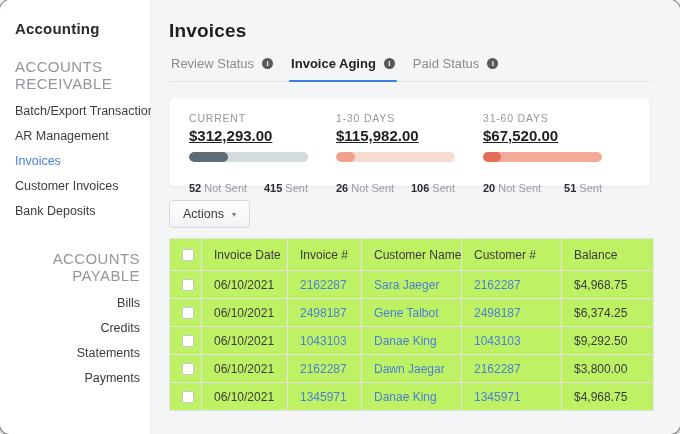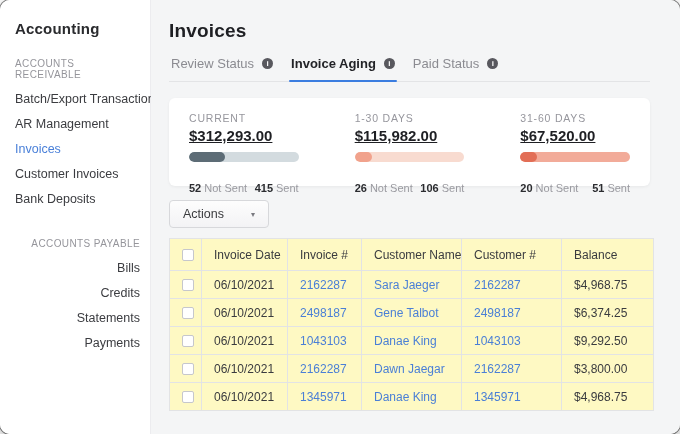--- a/index.html
+++ b/index.html
@@ -15,21 +15,21 @@
   }
   
   .sidebar {
     width:151px; min-width:151px; background:#ffffff; padding:20px 10px 0 15px;
     border-right:1px solid #ececef;
   }
   .sidebar-title { font-size:15px; font-weight:700; color:#2a2b2e; letter-spacing:.2px; }
   .nav-section { margin-top:21px; }
   .nav-section.second { margin-top:26px;text-align:right; }
   .nav-label {
-    font-size:10px; color:#95959b; letter-spacing:.4px; margin-bottom:7px;
+    font-size:15px; color:#95959b; letter-spacing:.4px; margin-bottom:7px;
   }
   .nav-item {
     font-size:12.5px; color:#3b3c40; padding:5px 0 6px; cursor:pointer;
     white-space:nowrap;
   }
   .nav-item.active { color:#4a80d9; }
   
   .main { flex:1; background:#f4f5f6; padding:14px 30px 0 18px; overflow:hidden; }
   .page-title { font-size:19px; font-weight:700; color:#1e1f23; margin:6px 0 0; letter-spacing:.2px; }
   
@@ -45,42 +45,42 @@
   }
   .info-icon {
     width:11px; height:11px; border-radius:50%; background:#58585e; color:#fff;
     font-size:8px; font-weight:700; display:inline-flex; align-items:center;
     justify-content:center; line-height:1; font-style:normal;
   }
   
   .summary-card {
     margin-top:16px; background:#fff; border-radius:6px; height:88px;
     box-shadow:0 1px 3px rgba(30,30,40,0.06); padding:14px 20px 8px;
-    display:flex; gap:56px;
+    display:flex; gap:28px;
   }
   .aging-col { width:119px; }
   .aging-label { font-size:10.5px; color:#96969d; letter-spacing:.8px; }
   .aging-amount { font-size:15px; font-weight:700; color:#1e1f23; margin-top:3px;text-decoration:underline; }
   .gauge { height:10px; border-radius:5px; margin-top:8px; overflow:hidden; }
   .gauge-fill { height:100%; border-radius:5px; }
   .aging-stats { display:flex; justify-content:space-between; margin-top:20px; font-size:11px; color:#9a9aa0; }
   .stat-num { color:#2b2c30; font-weight:700; margin-right:3px; }
   
   .actions-row { margin-top:14px; }
   .actions-btn {
     height:28px; padding:0 13px; font-size:12.5px; color:#3a3b3e;
     background:linear-gradient(#fdfdfd,#f3f3f5); border:1px solid #d7d8db;
-    border-radius:4px; display:inline-flex; align-items:center; gap:27px;
+    border-radius:4px; display:inline-flex; align-items:center; gap:8px;
     cursor:pointer; font-family:inherit;
   }
   .caret { font-size:8px; color:#7a7a80; }
   
   .invoice-table {
     margin-top:10px; border-collapse:collapse; table-layout:fixed;
-    width:484px; background:#fef9c3; font-size:12px;
+    width:484px; background:#bef264; font-size:12px;
   }
   .invoice-table th, .invoice-table td {
     border:1px solid #e2e3e5; padding:0 12px; text-align:left;
     white-space:nowrap; overflow:hidden;
   }
   .invoice-table th { height:32px; font-weight:400; color:#3a3b3f; }
   .invoice-table td { height:28px; color:#3a3b3f; }
   .col-check { width:32px; }
   .col-date  { width:86px; }
   .col-inv   { width:74px; }

